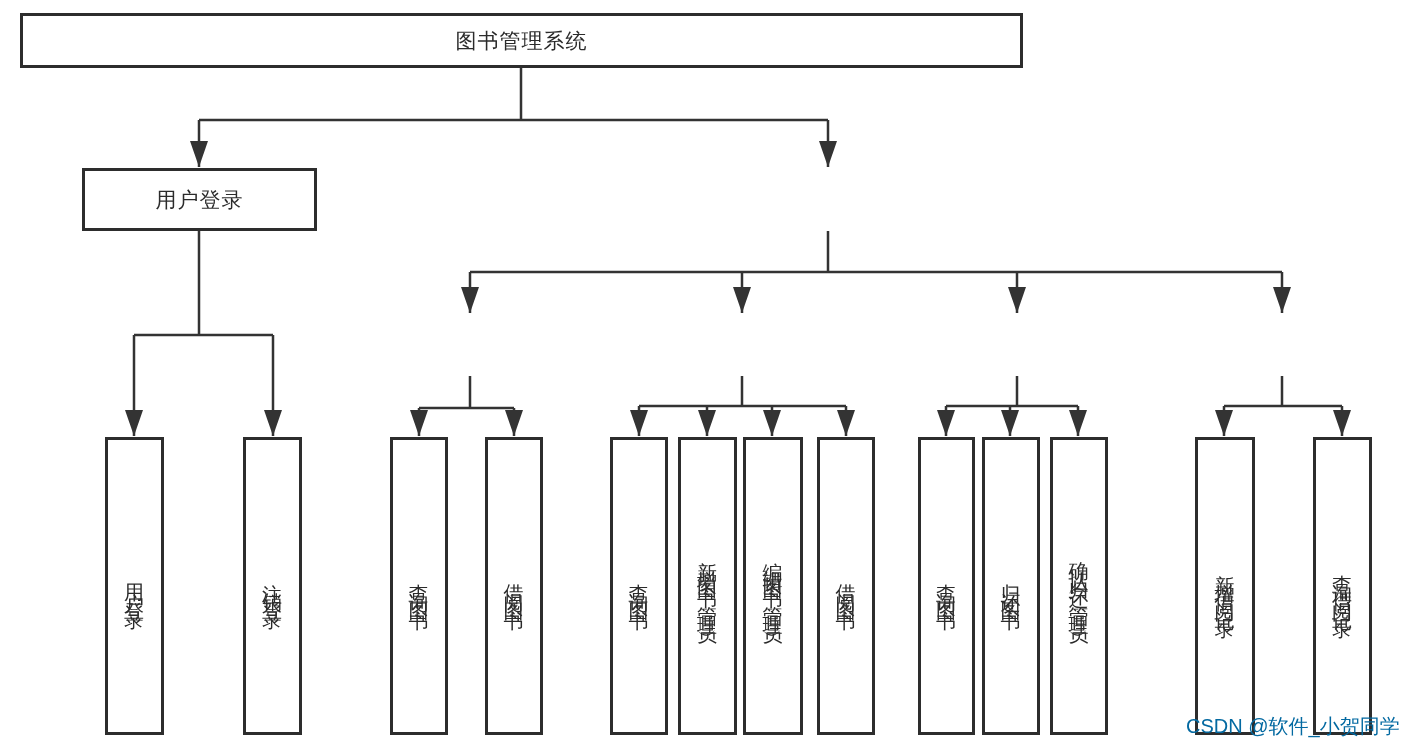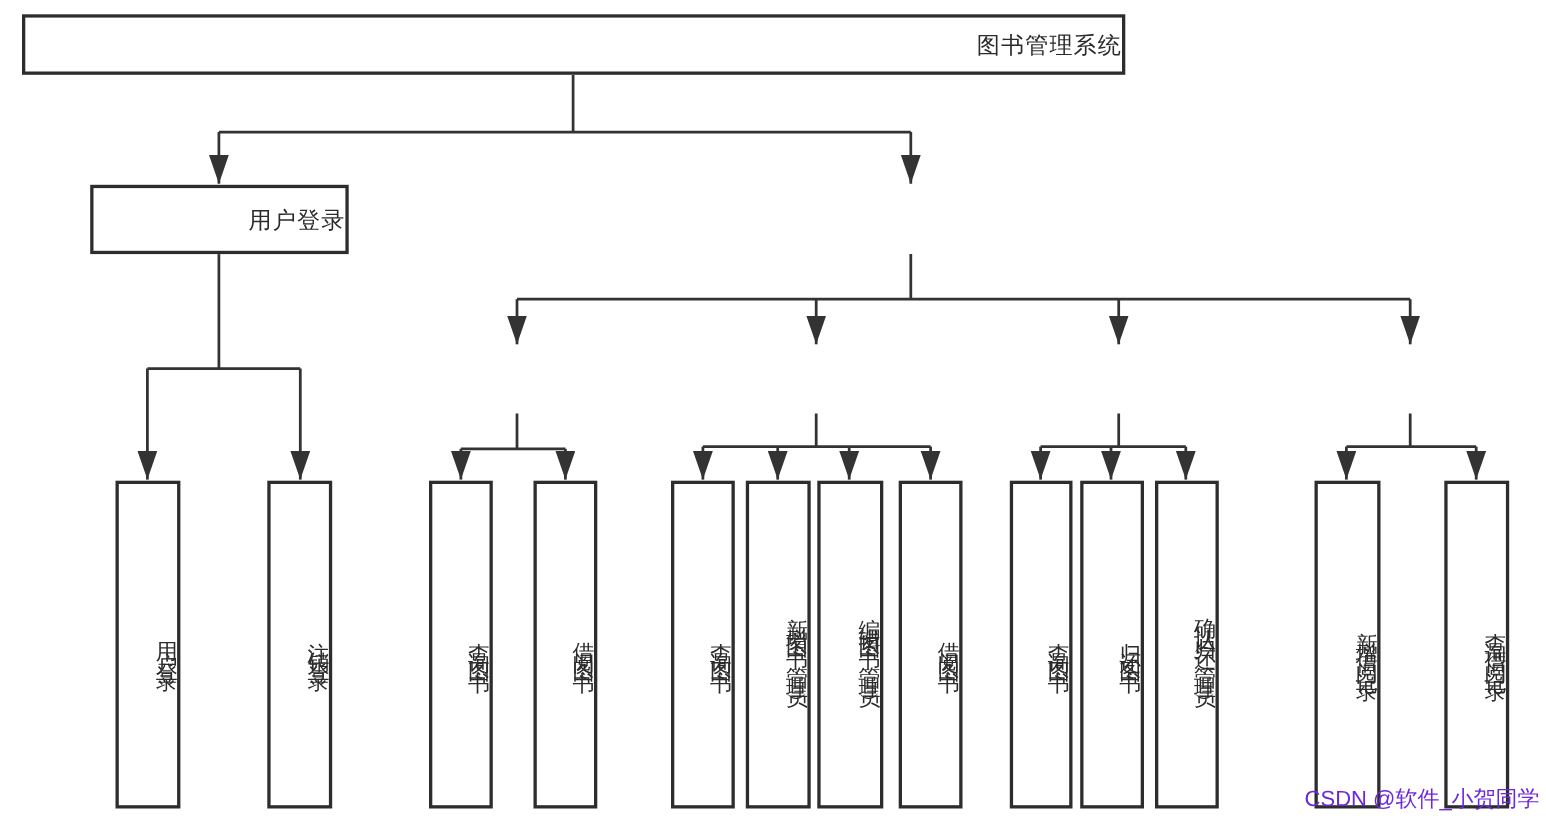--- a/index.html
+++ b/index.html
@@ -18,42 +18,42 @@
     pointer-events: none;
   }
   .node {
     position: absolute;
     box-sizing: border-box;
     border: 3px solid #2d2d2d;
     background: #ffffff;
     color: #2b2b2b;
     display: flex;
     align-items: center;
-    justify-content: flex-end;
+    justify-content: center;
     z-index: 2;
   }
   .h .lbl {
     font-size: 21px;
     letter-spacing: 1px;
     white-space: nowrap;
   }
   .v .lbl {
     writing-mode: vertical-rl;
     text-orientation: mixed;
     font-size: 20px;
     letter-spacing: 9px;
     line-height: 1;
     white-space: nowrap;
   }
   #watermark {
     position: absolute;
     left: 1186px;
     top: 713px;
     font-size: 20px;
-    color: #6d28d9;
+    color: #0369a1;
     white-space: nowrap;
     z-index: 3;
   }
 </style>
 </head>
 <body>
 
 <div id="canvas">
 
   <svg id="connectors" viewBox="0 0 1405 747" xmlns="http://www.w3.org/2000/svg">

